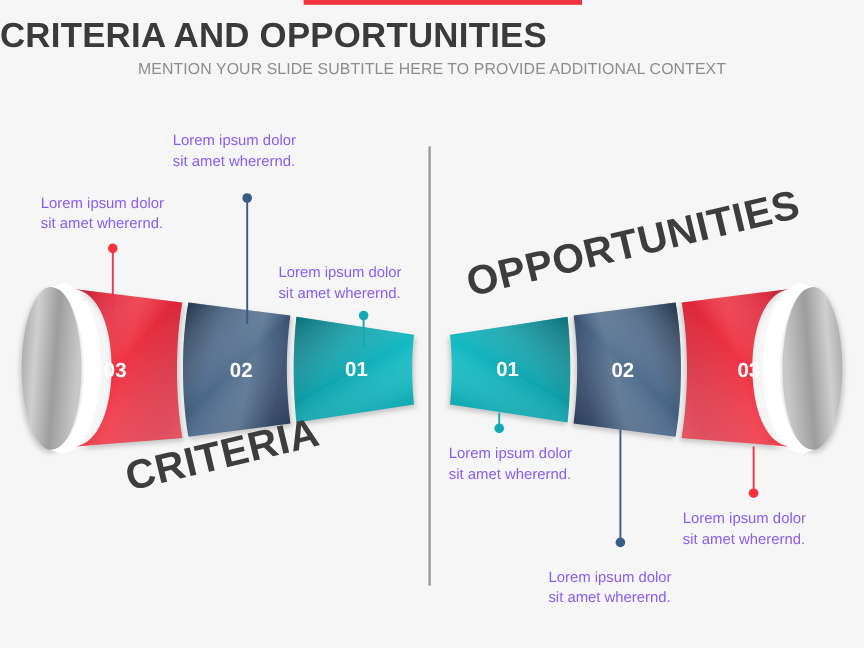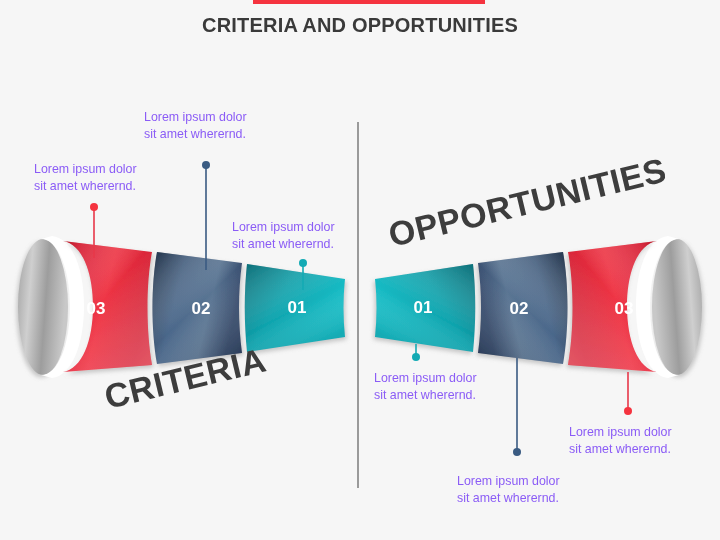--- a/index.html
+++ b/index.html
@@ -27,22 +27,22 @@
     top: 0px;
     width: 232px;
     height: 4px;
     background: #f5333f;
   }
   .title {
     position: absolute;
     left: 0;
     top: 14px;
     width: 720px;
-    text-align: center;
-    font-size: 20px;
+    text-align: left;
+    font-size: 29px;
     font-weight: bold;
     letter-spacing: 0.2px;
     color: #3a3a3a;
     white-space: nowrap;
   }
   .subtitle {
     position: absolute;
     left: 0;
     top: 50px;
     width: 720px;
@@ -91,20 +91,21 @@
   }
 </style>
 </head>
 <body>
 
 <div id="slide">
 
   <div class="accent-bar"></div>
 
   <div class="title">CRITERIA AND OPPORTUNITIES</div>
+  <div class="subtitle">MENTION YOUR SLIDE SUBTITLE HERE TO PROVIDE ADDITIONAL CONTEXT</div>
 
   <div class="divider"></div>
 
   <svg class="stage" viewBox="0 0 720 540">
     <defs>
       <linearGradient id="gRedL" x1="0" y1="0" x2="1" y2="0.35">
         <stop offset="0%" stop-color="#b31a2b"></stop>
         <stop offset="18%" stop-color="#e0233a"></stop>
         <stop offset="55%" stop-color="#ef3545"></stop>
         <stop offset="100%" stop-color="#d31f33"></stop>

